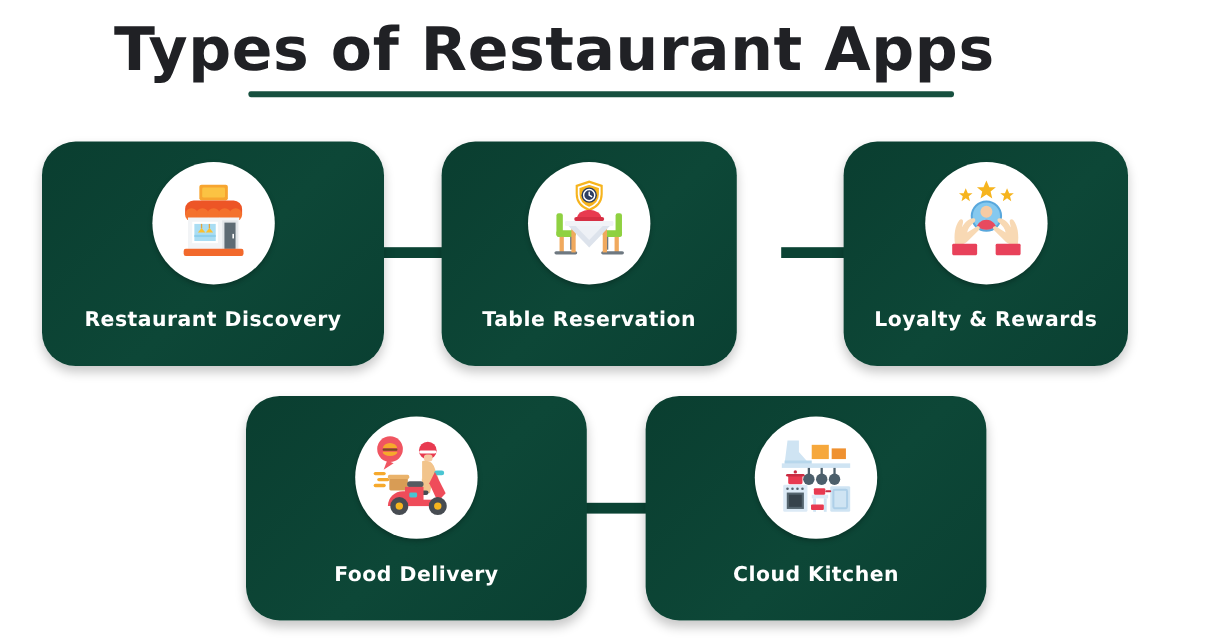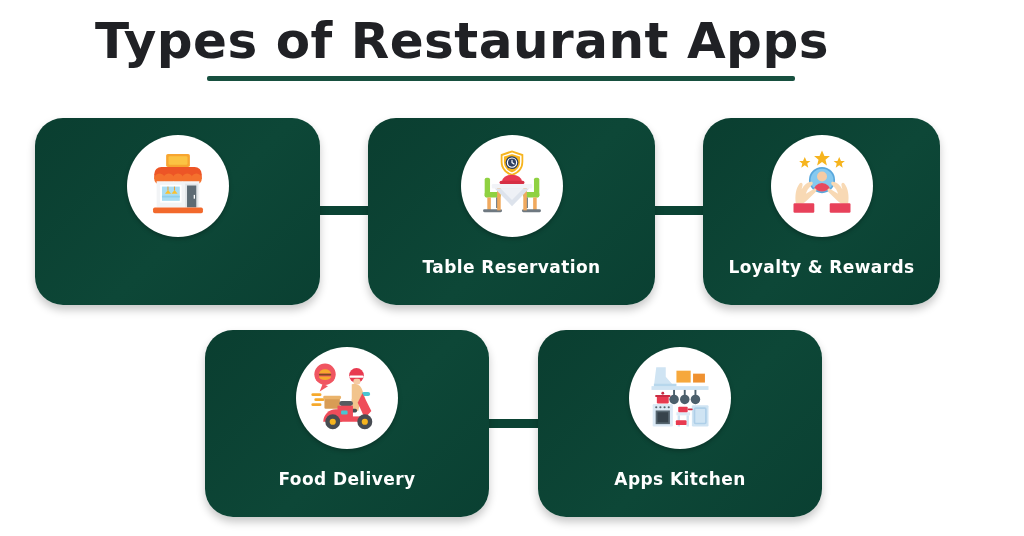--- a/index.html
+++ b/index.html
@@ -21,21 +21,21 @@
     width:588px; height:5px; border-radius:2px;
     background:#17503f;
   }
   .card {
     position:absolute;
     background:linear-gradient(135deg,#0a3e30 0%,#0d4737 55%,#0a4032 100%);
     border-radius:28px;
     box-shadow:0 5px 9px rgba(0,0,0,0.22);
   }
   .card1 { left:35px;  top:118px; width:285px; height:187px; }
-  .card2 { left:368px; top:118px; width:287px; height:187px; }
+  .card2 { left:368px; top:118px; width:246px; height:187px; }
   .card3 { left:703px; top:118px; width:237px; height:187px; }
   .card4 { left:205px; top:330px; width:284px; height:187px; }
   .card5 { left:538px; top:330px; width:284px; height:187px; }
   .icon-circle {
     position:absolute; top:17px; left:calc(50% - 51px);
     width:102px; height:102px; border-radius:50%;
     background:#ffffff;
     box-shadow:0 2px 4px rgba(0,0,0,0.25);
     display:flex; align-items:center; justify-content:center;
   }
@@ -82,20 +82,21 @@
       <rect x="23.1" y="32.5" width="0.9" height="3.2" fill="#e5a33c"></rect>
       <rect x="28.6" y="32.5" width="0.9" height="3.2" fill="#e5a33c"></rect>
       <path d="M21 38.6 h5.2 l-2.6 -3.2 z" fill="#fbc02d"></path>
       <path d="M26.5 38.6 h5.2 l-2.6 -3.2 z" fill="#fbc02d"></path>
       <rect x="38" y="30" width="11" height="20" fill="#e2e6e9"></rect>
       <rect x="39.6" y="31.6" width="7.8" height="18.4" fill="#5d6b74"></rect>
       <rect x="45.2" y="39.5" width="1.1" height="3.2" fill="#ffffff"></rect>
       <rect x="11" y="50" width="42" height="5" rx="1.5" fill="#f2692c"></rect>
     </svg>
   </div>
+  <div class="card-label">Restaurant Discovery</div>
 </div>
 
 <div class="card card2">
   <div class="icon-circle">
     <svg viewBox="0 0 64 64">
       <path d="M32 2 l9.5 3.2 v6.3 c0 6.5 -4.2 10 -9.5 12 c-5.3 -2 -9.5 -5.5 -9.5 -12 V5.2 z" fill="#f6b41e"></path>
       <path d="M32 4.4 l7.4 2.5 v4.8 c0 5 -3.2 7.8 -7.4 9.5 c-4.2 -1.7 -7.4 -4.5 -7.4 -9.5 V6.9 z" fill="none" stroke="#ffffff" stroke-width="1.2"></path>
       <circle cx="32" cy="12.3" r="5.4" fill="#2d3e61"></circle>
       <circle cx="32" cy="12.3" r="3.9" fill="none" stroke="#ffffff" stroke-width="1"></circle>
       <path d="M32 10.3 v2 l1.7 1.1" stroke="#ffffff" stroke-width="1" fill="none" stroke-linecap="round"></path>
@@ -221,14 +222,14 @@
       <rect x="42" y="38" width="14" height="18" rx="1" fill="#cfe4f3"></rect>
       <rect x="44.2" y="40.5" width="9.6" height="13" rx="1" fill="none" stroke="#aecfe8" stroke-width="1.4"></rect>
       <rect x="29" y="44" width="11.5" height="2.6" fill="#dceaf6"></rect>
       <rect x="30" y="46.6" width="2" height="9.4" fill="#cfe4f3"></rect>
       <rect x="37.5" y="46.6" width="2" height="9.4" fill="#cfe4f3"></rect>
       <rect x="30.5" y="39.4" width="8" height="4.6" rx="0.8" fill="#e83a50"></rect>
       <rect x="38.5" y="40.8" width="4.2" height="1.5" rx="0.7" fill="#c92c42"></rect>
       <rect x="28.5" y="50.8" width="9" height="4" rx="0.8" fill="#e83a50"></rect>
     </svg>
   </div>
-  <div class="card-label">Apps Kitchen</div>
+  <div class="card-label">Cloud Kitchen</div>
 </div>
 
 </body></html>

